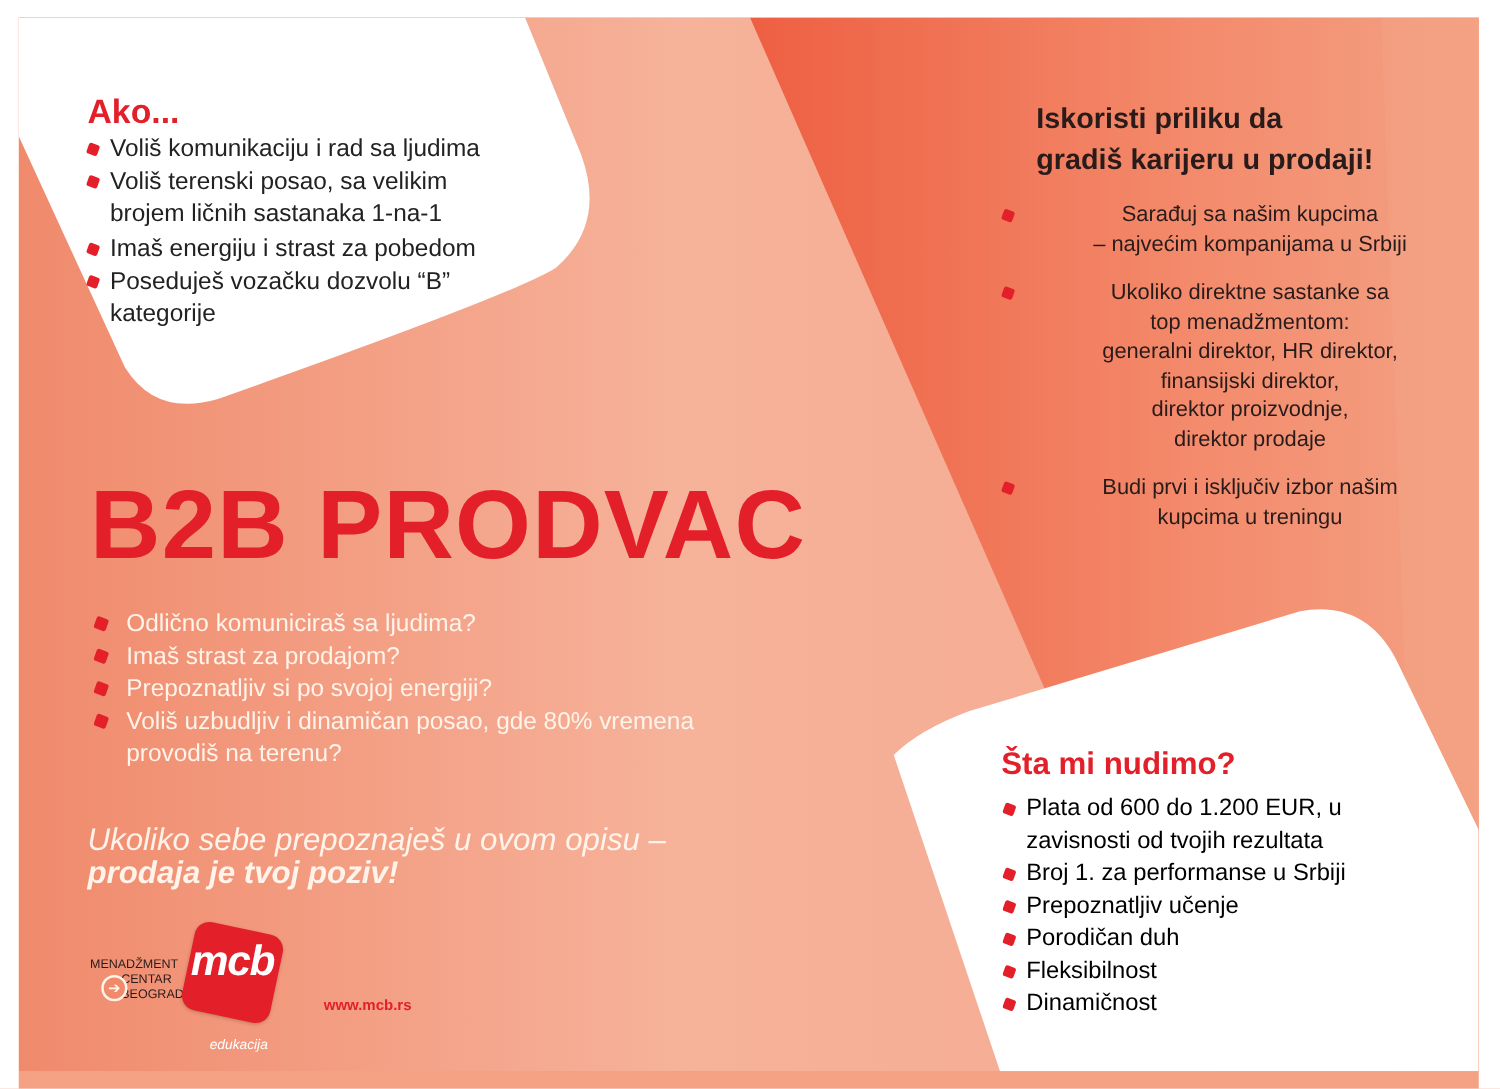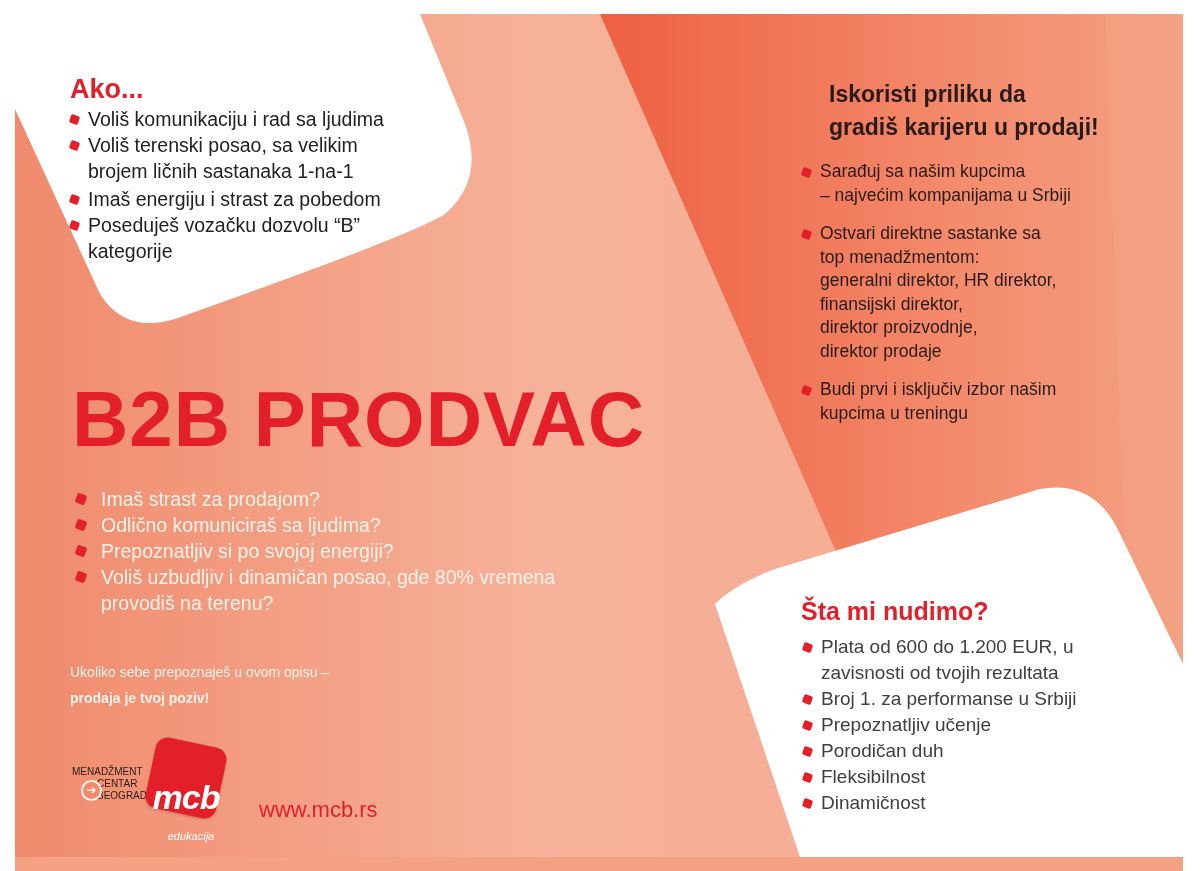--- a/index.html
+++ b/index.html
@@ -25,53 +25,53 @@
   
   .ako-title { left: 55px; top: 60px; font-size: 27px; font-weight: bold; }
   .ako-list { left: 53px; top: 92px; width: 420px; font-size: 19.5px; line-height: 26px; color: #222; }
   .ako-list .bullet { top: 9px; }
   .ako-list li.gap { margin-top: 2px; }
 
   
   .iskoristi-title { left: 785px; top: 64px; font-size: 23px; font-weight: bold; line-height: 33px; color: #2a1b1b; margin-left: 29px; }
   .right-list { left: 785px; top: 146px; width: 380px; font-size: 17.5px; line-height: 23.5px; color: #2a1b1b; }
   .right-list .bullet { top: 8px; }
-  .right-list li { margin-bottom: 15px; }
+  .right-list li { margin-bottom: 15px; text-align: center; }
   .right-list li.last { margin-top: 12px; }
 
   
   .headline { left: 57px; top: 360px; font-size: 78px; font-weight: bold; letter-spacing: 1px; }
 
   
   .q-list { left: 58px; top: 472px; width: 540px; font-size: 19.5px; line-height: 26px; color: #fff3ea; }
   .q-list li { padding-left: 28px; }
   .q-list .bullet { top: 8px; left: 3px; width: 10px; height: 10px; }
-  .invite { left: 55px; top: 645px; font-size: 14px; line-height: 26px; color: #fff3ea; }
+  .invite { left: 55px; top: 645px; font-size: 25px; line-height: 26px; color: #fff3ea; font-style: italic; }
   .invite b { display: block; font-weight: bold; }
 
   
   .logo-text { left: 57px; top: 752px; font-size: 10px; line-height: 12px; color: #2a1b1b; font-family: "Liberation Sans Narrow", "Liberation Sans", sans-serif; }
   .logo-text .l1 { display: block; }
   .logo-text .l2, .logo-text .l3 { display: block; padding-left: 25px; }
   .arrow-circle {
     left: 66px; top: 766px; width: 17px; height: 17px; border: 2px solid #fff3ea;
     border-radius: 50%; color: #fff3ea; font-size: 12px; line-height: 17px; text-align: center; font-weight: bold;
     background: #f08a6a;
   }
   .mcb-badge {
     left: 135px; top: 728px; width: 72px; height: 72px; background: #e3202a;
     border-radius: 12px; transform: rotate(12deg); box-shadow: 0 1px 3px rgba(0,0,0,0.2);
   }
-  .mcb-word { left: 135px; top: 764px; width: 72px; text-align: center; font-size: 34px; font-weight: bold; font-style: italic; color: #fff; letter-spacing: -1px; }
+  .mcb-word { left: 135px; top: 736px; width: 72px; text-align: center; font-size: 34px; font-weight: bold; font-style: italic; color: #fff; letter-spacing: -1px; }
   .mcb-sub { left: 140px; top: 816px; width: 72px; text-align: center; font-size: 11px; font-style: italic; color: #fff; }
-  .url { left: 244px; top: 783px; font-size: 22px; font-weight: normal; }
+  .url { left: 244px; top: 783px; font-size: 12px; font-weight: bold; }
 
   
   .sta-title { left: 786px; top: 583px; font-size: 25px; font-weight: bold; text-align: center; }
-  .sta-list { left: 786px; top: 620px; width: 370px; font-size: 19px; line-height: 26px; color: #404040; }
+  .sta-list { left: 786px; top: 620px; width: 370px; font-size: 19px; line-height: 26px; color: #000000; }
   .sta-list .bullet { top: 9px; }
 </style>
 </head>
 <body>
 
 <div class="poster">
   <svg class="bg-svg" viewBox="0 0 1168 843">
     <defs>
       <linearGradient id="gLight" x1="0" y1="0" x2="1" y2="0">
         <stop offset="0" stop-color="#f08a6c"></stop>
@@ -107,39 +107,39 @@
     <div>gradiš karijeru u prodaji!</div>
   </div>
   <ul class="abs list right-list">
     <li>
       <span class="bullet"></span>
       <div>Sarađuj sa našim kupcima</div>
       <div>– najvećim kompanijama u Srbiji</div>
     </li>
     <li>
       <span class="bullet"></span>
-      <div>Ostvari direktne sastanke sa</div>
+      <div>Ukoliko direktne sastanke sa</div>
       <div>top menadžmentom:</div>
       <div>generalni direktor, HR direktor,</div>
       <div>finansijski direktor,</div>
       <div>direktor proizvodnje,</div>
       <div>direktor prodaje</div>
     </li>
     <li class="last">
       <span class="bullet"></span>
       <div>Budi prvi i isključiv izbor našim</div>
       <div>kupcima u treningu</div>
     </li>
   </ul>
 
   <div class="abs headline red">B2B PRODVAC</div>
 
   <ul class="abs list q-list">
+    <li><span class="bullet"></span><span>Odlično komuniciraš sa ljudima?</span></li>
     <li><span class="bullet"></span><span>Imaš strast za prodajom?</span></li>
-    <li><span class="bullet"></span><span>Odlično komuniciraš sa ljudima?</span></li>
     <li><span class="bullet"></span><span>Prepoznatljiv si po svojoj energiji?</span></li>
     <li style="width:460px"><span class="bullet"></span><span>Voliš uzbudljiv i dinamičan posao, gde 80% vremena provodiš na terenu?</span></li>
   </ul>
 
   <div class="abs invite">
     <span>Ukoliko sebe prepoznaješ u ovom opisu –</span>
     <b>prodaja je tvoj poziv!</b>
   </div>
 
   <div class="abs logo-text">

